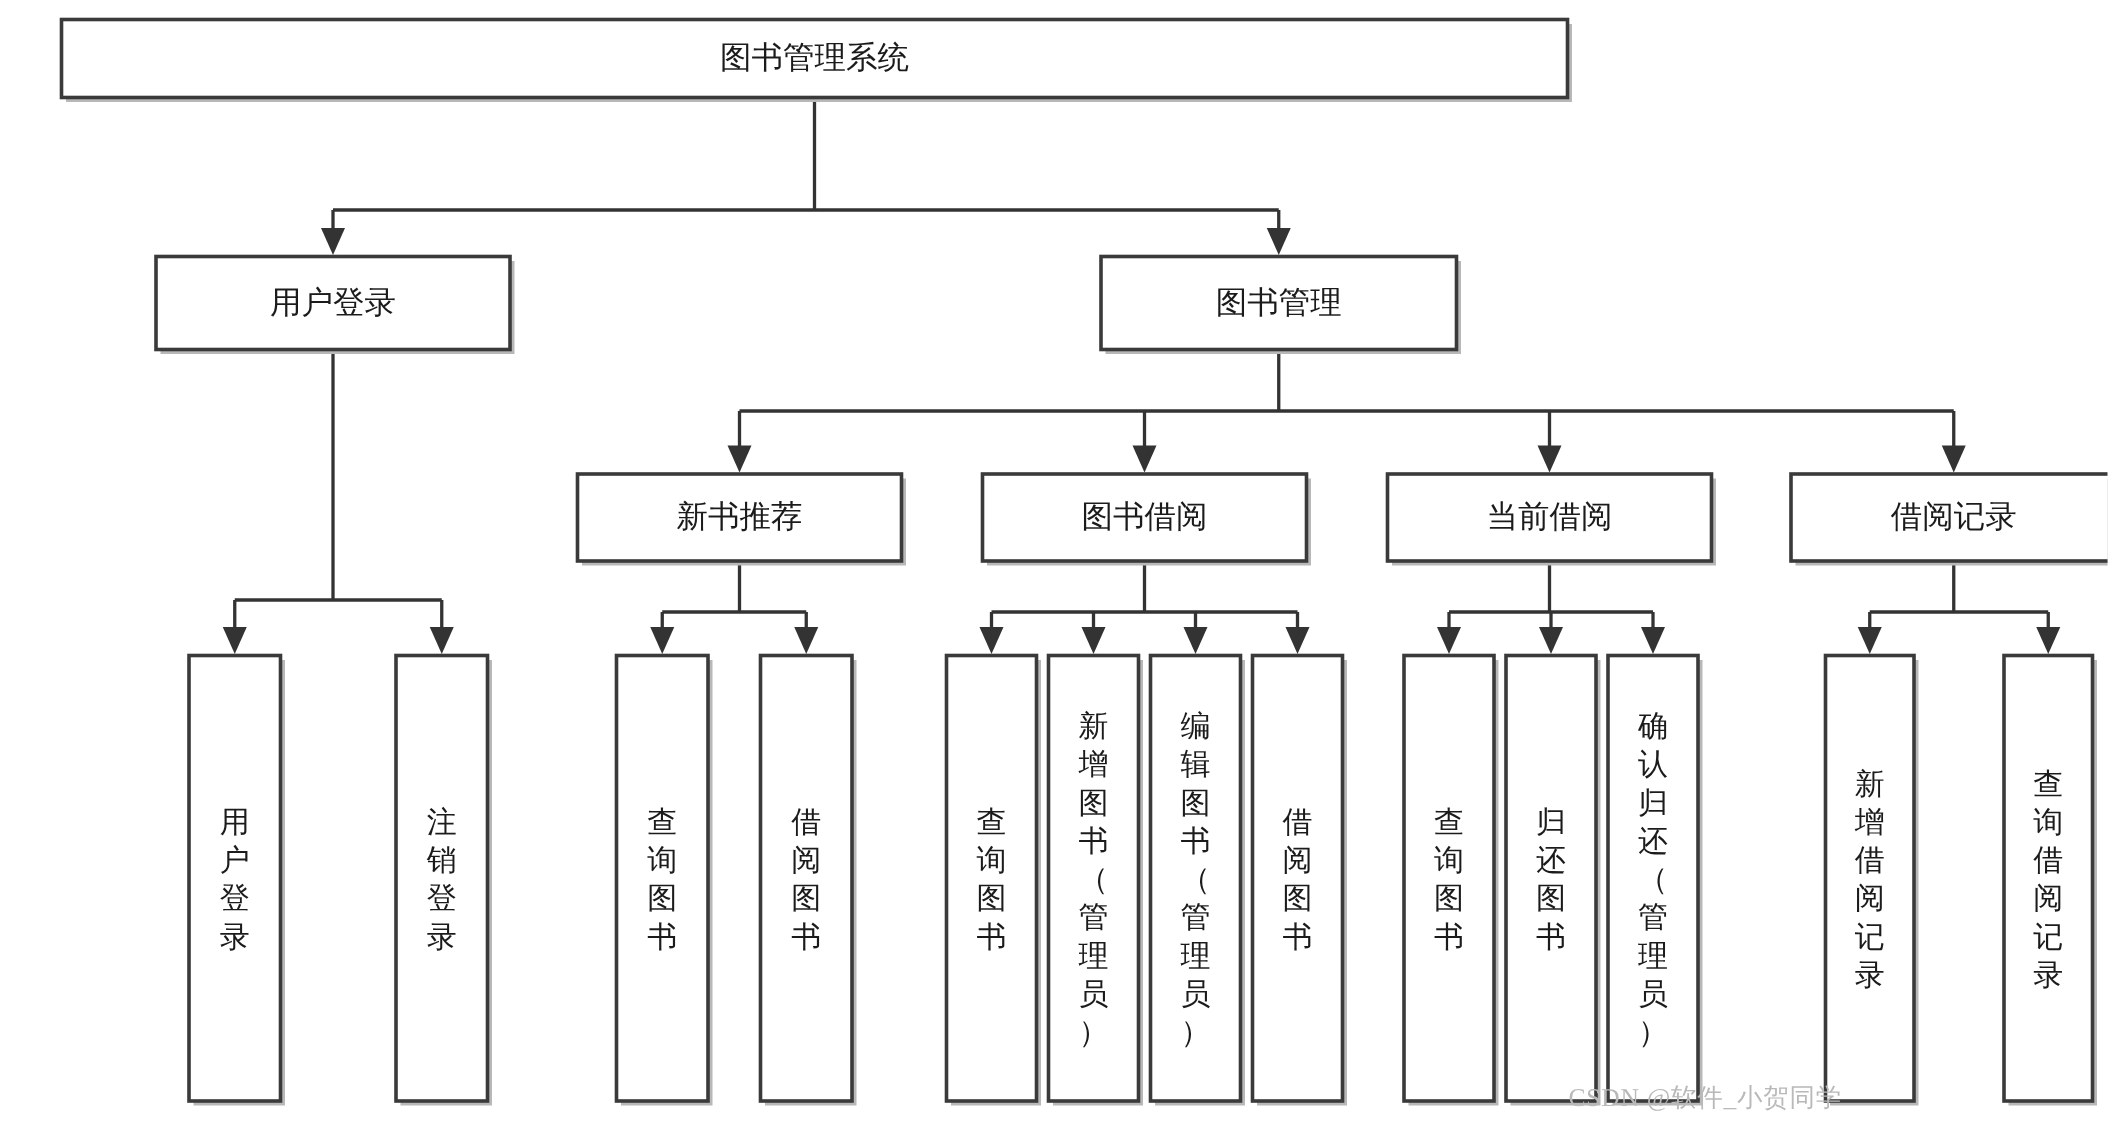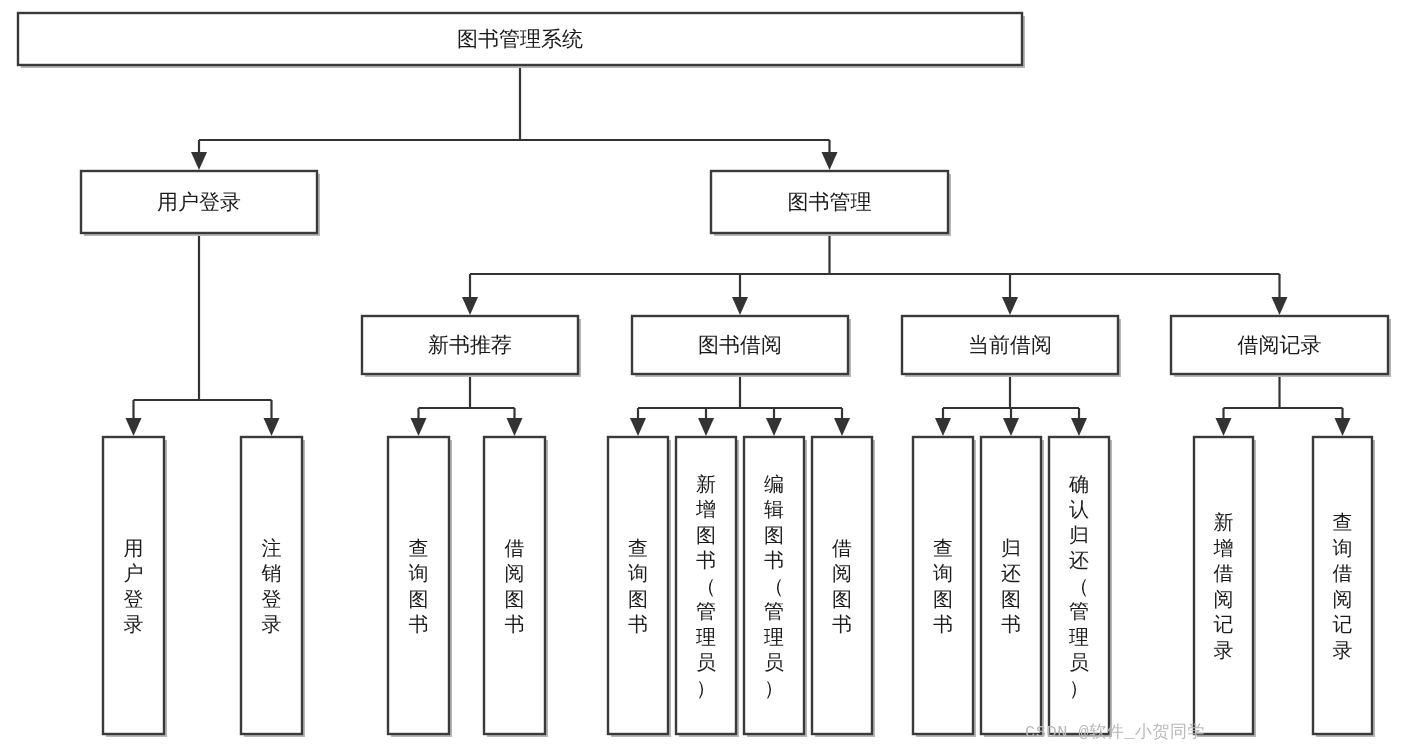--- a/index.html
+++ b/index.html
@@ -12,20 +12,21 @@
     width: 1405px;
     height: 747px;
     font-family: "Liberation Sans", "DejaVu Sans", sans-serif;
     overflow: hidden;
     position: relative;
   }
   #diagram-root {
     position: relative;
     width: 1217px;
     height: 747px;
+    margin-left: 23px;
   }
   svg.flow {
     position: absolute;
     left: 0;
     top: 0;
     width: 1405px;
     height: 747px;
     display: block;
   }
   .node-box {
@@ -56,21 +57,21 @@
   .node-label-v {
     font-family: "Liberation Sans", "DejaVu Sans", sans-serif;
     font-size: 20px;
     fill: #1b1b1b;
     text-anchor: middle;
   }
   .watermark {
     position: absolute;
     right: 12px;
     bottom: 4px;
-    font-family: Liberation Mono, monospace;
+    font-family: Liberation Serif, serif;
     font-size: 17px;
     color: #b9b9b9;
     letter-spacing: 0.5px;
     white-space: nowrap;
     user-select: none;
   }
 </style>
 </head>
 <body>
 

